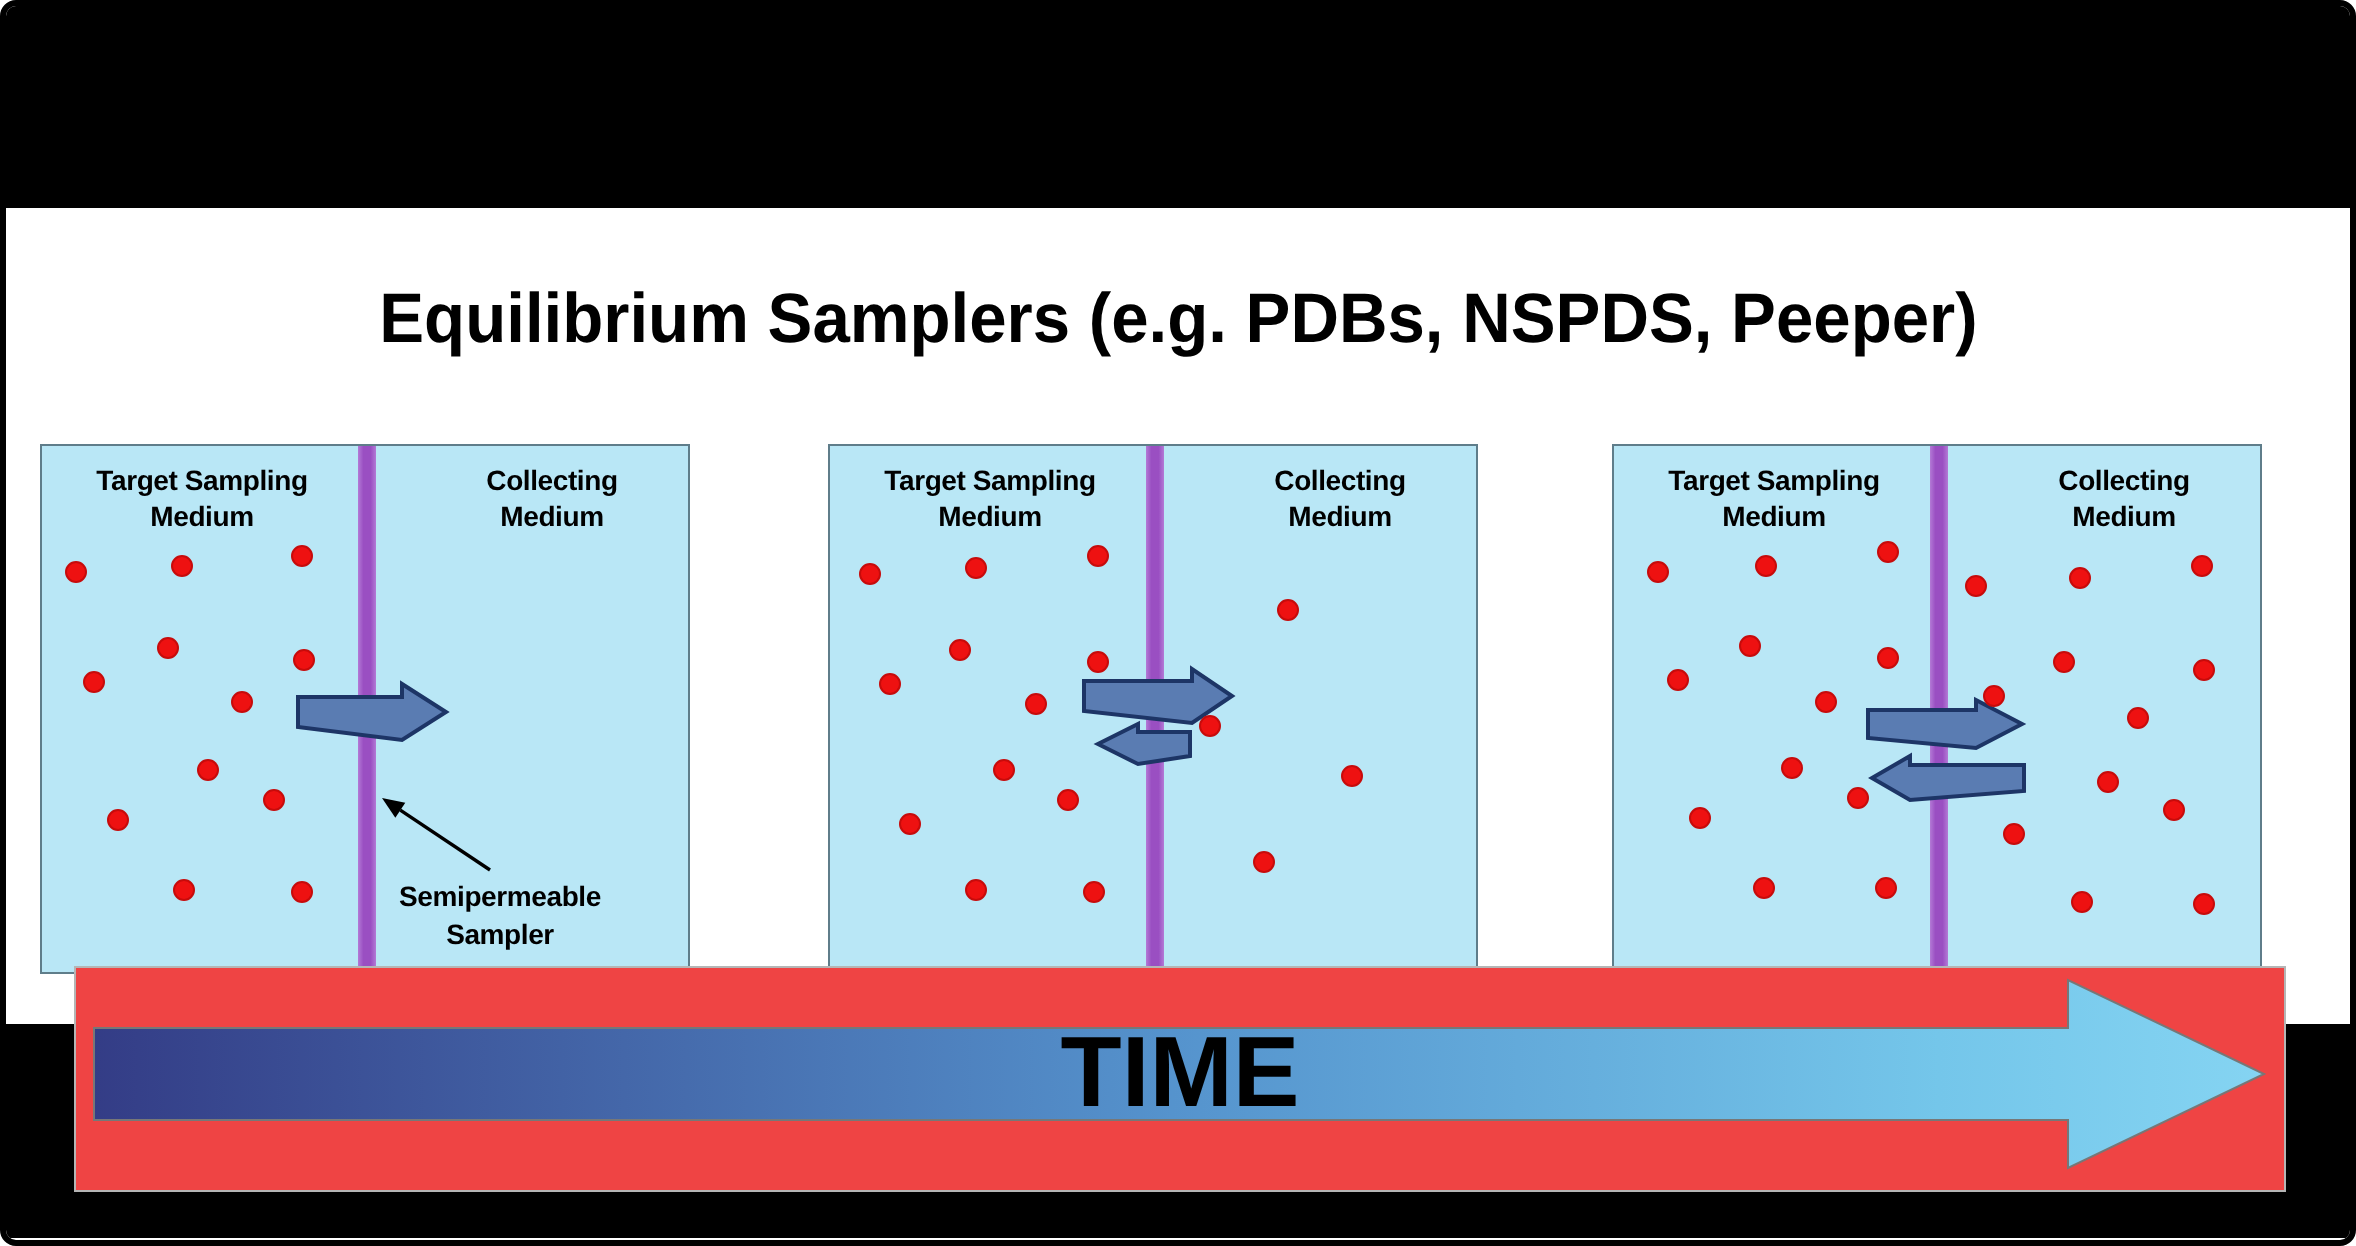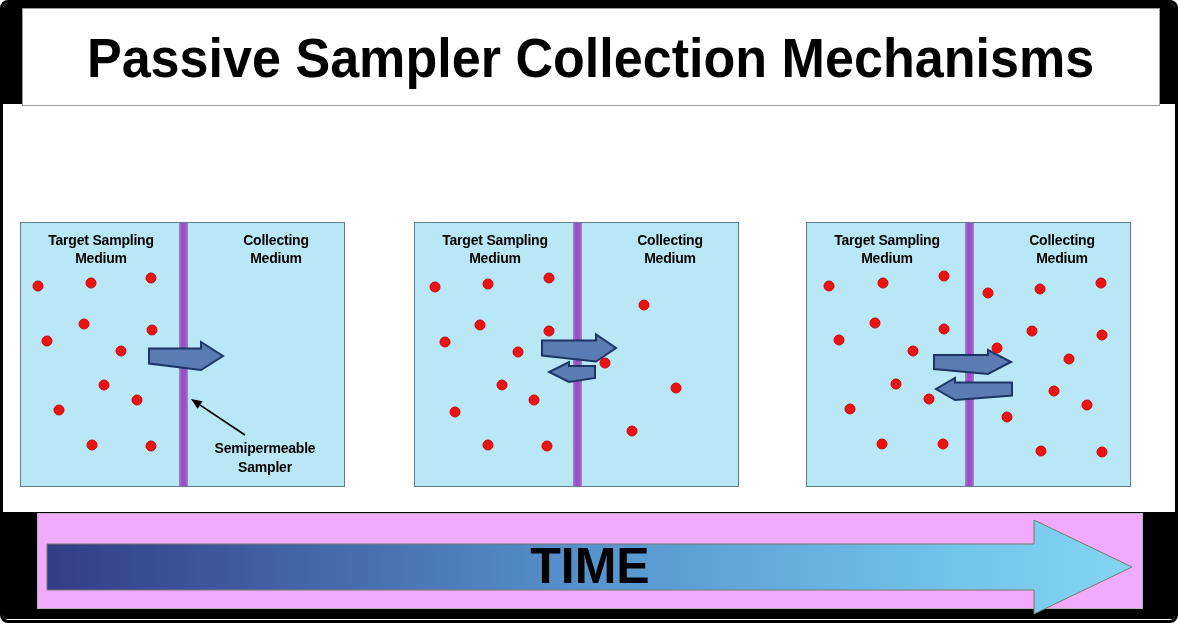--- a/index.html
+++ b/index.html
@@ -41,43 +41,43 @@
   }
   .plabel.left{left:0;width:160px;}
   .plabel.right{left:175px;width:160px;}
   .plabel span{display:block;text-align:center;}
   .dot{
     position:absolute;width:11px;height:11px;border-radius:50%;
     background:var(--dot,#ee1111);border:1px solid #c70b0b;box-sizing:border-box;
     transform:translate(-50%,-50%);
   }
   .annotation-label{
-    position:absolute;left:181px;top:216px;width:126px;text-align:center;
+    position:absolute;left:166px;top:216px;width:126px;text-align:center;
     font-size:14px;font-weight:bold;line-height:1.35;letter-spacing:-0.2px;
   }
   .annotation-label span{display:block;}
   .time-box{
-    position:absolute;left:34px;top:510px;width:1106px;height:96px;background:#f0abfc;
+    position:absolute;left:34px;top:480px;width:1106px;height:113px;background:#ef4444;
     border:1px solid #b5b5b5;box-sizing:border-box;
   }
   .time-text{
     position:absolute;left:0;top:27px;width:100%;text-align:center;
     font-size:50px;font-weight:bold;letter-spacing:0px;line-height:1;
   }
 </style>
 </head>
 <body>
 
 <div class="page">
 
   <div class="band band-top"></div>
-  <div class="title-box">
-    <div class="title-text">Passive Sampler Collection Mechanisms</div>
+
+  <div class="subtitle">
+    <span>Equilibrium Samplers (e.g. PDBs, NSPDS, Peeper)</span>
   </div>
-
 
   <div class="panel" style="left:17px">
     <div class="membrane"></div>
     <svg class="overlay" width="323" height="263" viewBox="0 0 323 263">
         <polygon points="128,125.5 180,125.5 180,119 202,133 180,147 128,140.5" fill="#5a7cb2" stroke="#1d3566" stroke-width="2"></polygon>
         <line x1="224" y1="212" x2="179.1525532377163" y2="182.1017021584775" stroke="#000" stroke-width="1.7"></line>
         <polygon points="170,176 181.64870412072983,178.3574758339572 176.65640235470275,185.8459284829978" fill="#000"></polygon>
       </svg>
     <div class="plabel left">
       <span>Target Sampling</span>

